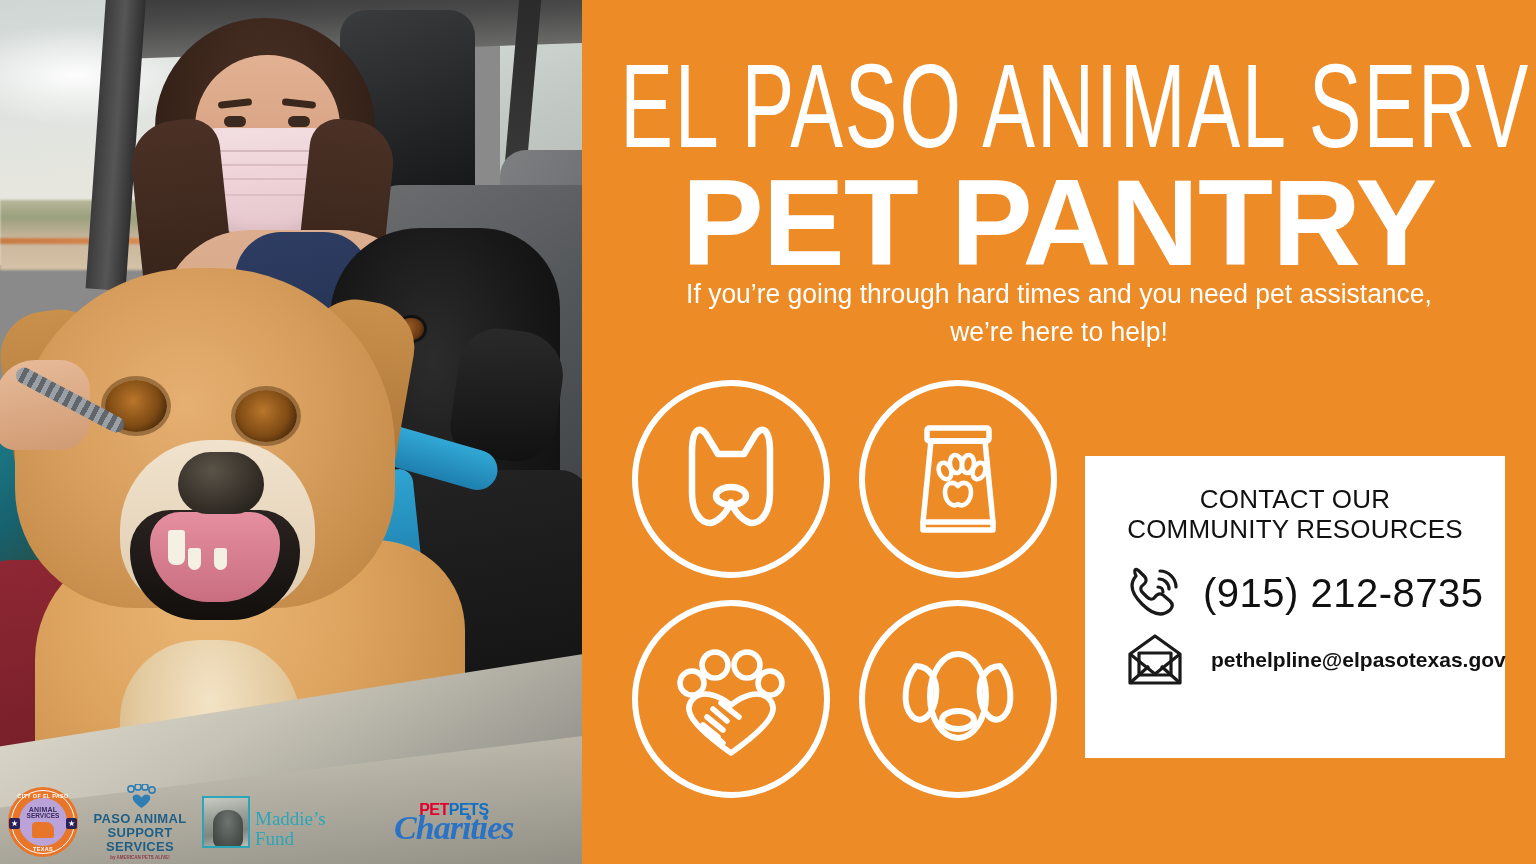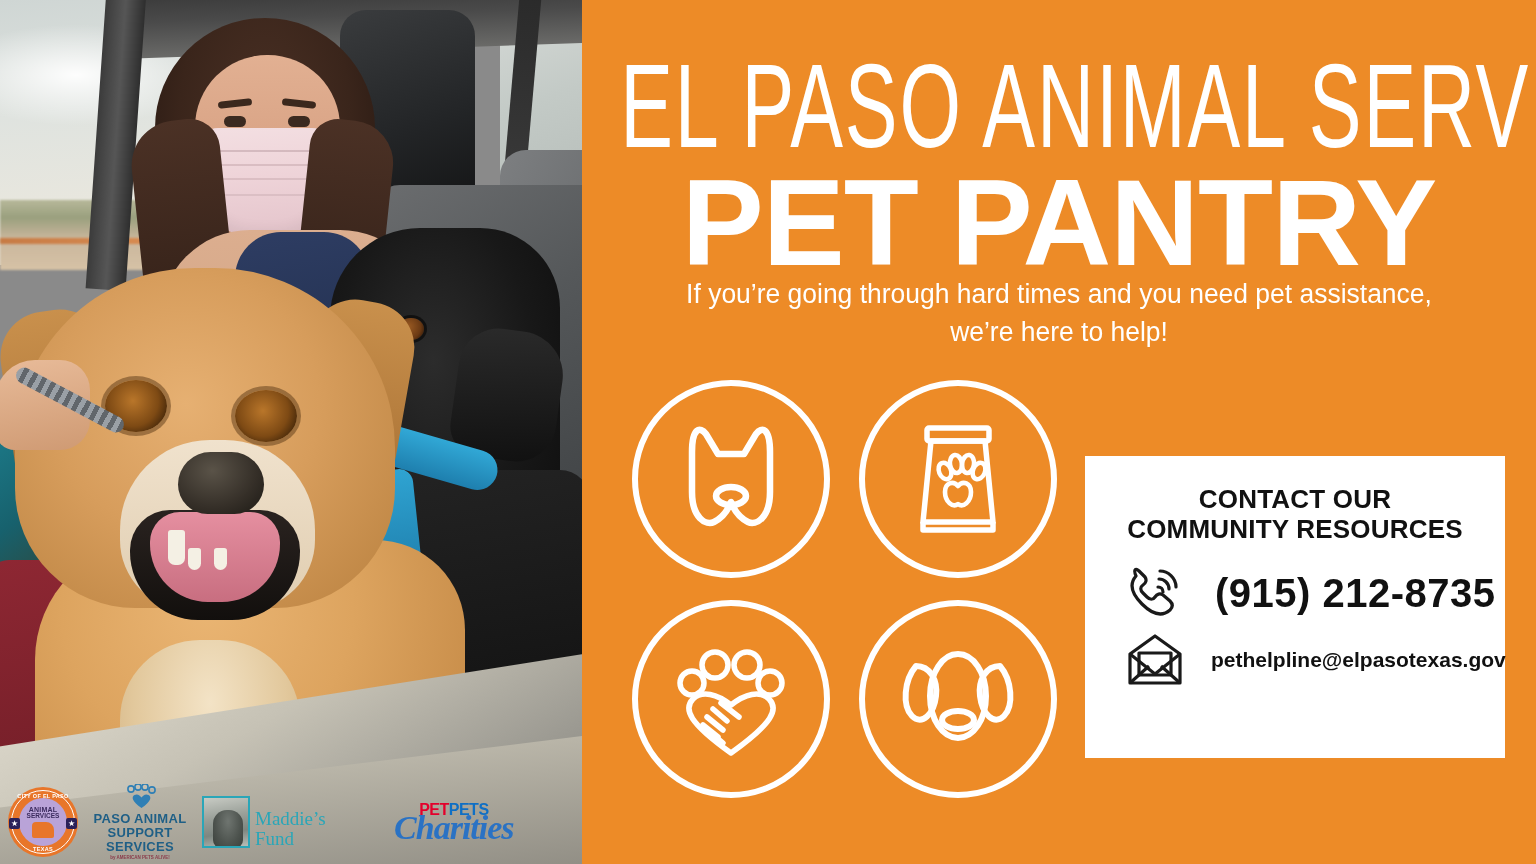--- a/index.html
+++ b/index.html
@@ -331,32 +331,32 @@
   .iconcircle.p2{left:235px;top:2px;}
   .iconcircle.p3{left:8px;  top:222px;}
   .iconcircle.p4{left:235px;top:222px;}
 
   
   .card{
     position:absolute; left:503px; top:456px; width:420px; height:302px;
     background:#fff;
   }
   .card-head{
-    text-align:center; color:#111; font-weight:bold;
+    text-align:center; color:#111; font-weight:normal;
     font-family:"Liberation Sans Narrow","Liberation Sans", sans-serif;
     font-size:26px; line-height:1.16; letter-spacing:.2px;
     padding:28px 14px 0;
   }
   .card-row{ display:flex; align-items:center; padding:0 0 0 34px; }
   .card-row.phone{ margin-top:22px; }
   .card-row.email{ margin-top:14px; }
   .card-ic{ width:72px; flex:0 0 auto; display:flex; align-items:center; justify-content:center;}
   .phonenum{
     font-family:"Liberation Sans Narrow","Liberation Sans", sans-serif;
-    font-weight:bold; font-size:40px; color:#111; letter-spacing:.5px; margin-left:24px;
+    font-weight:normal; font-size:40px; color:#111; letter-spacing:.5px; margin-left:12px;
   }
   .emailaddr{
     font-family:"Liberation Sans Narrow","Liberation Sans", sans-serif;
     font-weight:bold; font-size:21px; color:#111; margin-left:20px;
   }
 </style>
 </head>
 <body>
 
 <div class="poster">

